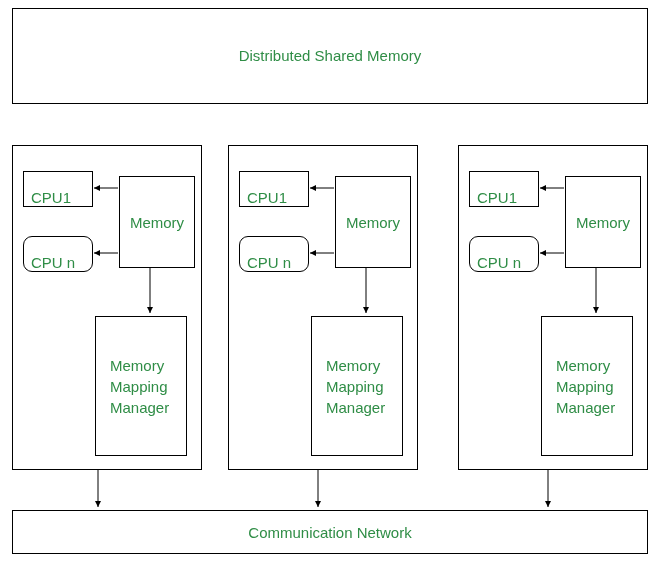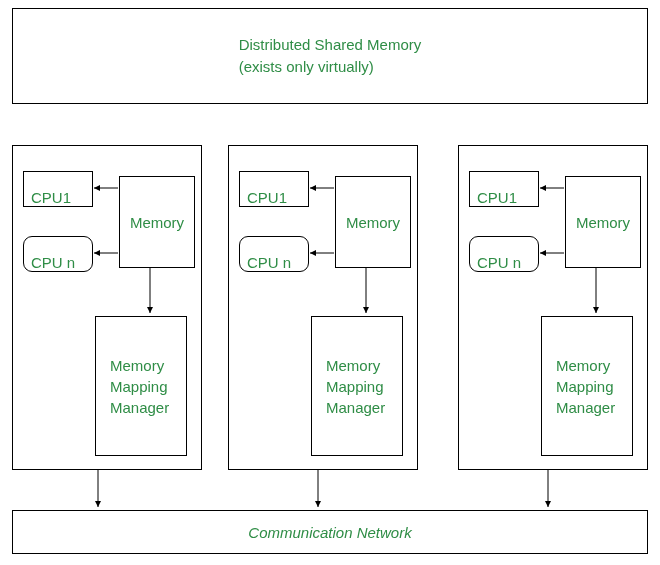--- a/index.html
+++ b/index.html
@@ -63,37 +63,35 @@
     white-space: pre-line;
     font-size: 15px;
     line-height: 21px;
     padding-left: 14px;
   }
   
   .network-box {
     left: 12px; top: 510px; width: 636px; height: 44px;
     display: flex; align-items: center; justify-content: center;
     font-size: 15px;
-    font-style: italic;
   }
   .arrows {
     position: absolute; left: 0; top: 0;
     width: 660px; height: 565px;
     pointer-events: none;
   }
 </style>
 </head>
 <body>
 
 <div class="page">
 
   <div class="box dsm-box">
     <div class="dsm-text">
       <div>Distributed Shared Memory</div>
-      <div>(exists only virtually)</div>
     </div>
   </div>
 
   <div class="node node-1">
     <div class="cpu-box cpu1">
       <span>CPU1</span>
     </div>
     <div class="cpu-box cpun">
       <span>CPU n</span>
     </div>

